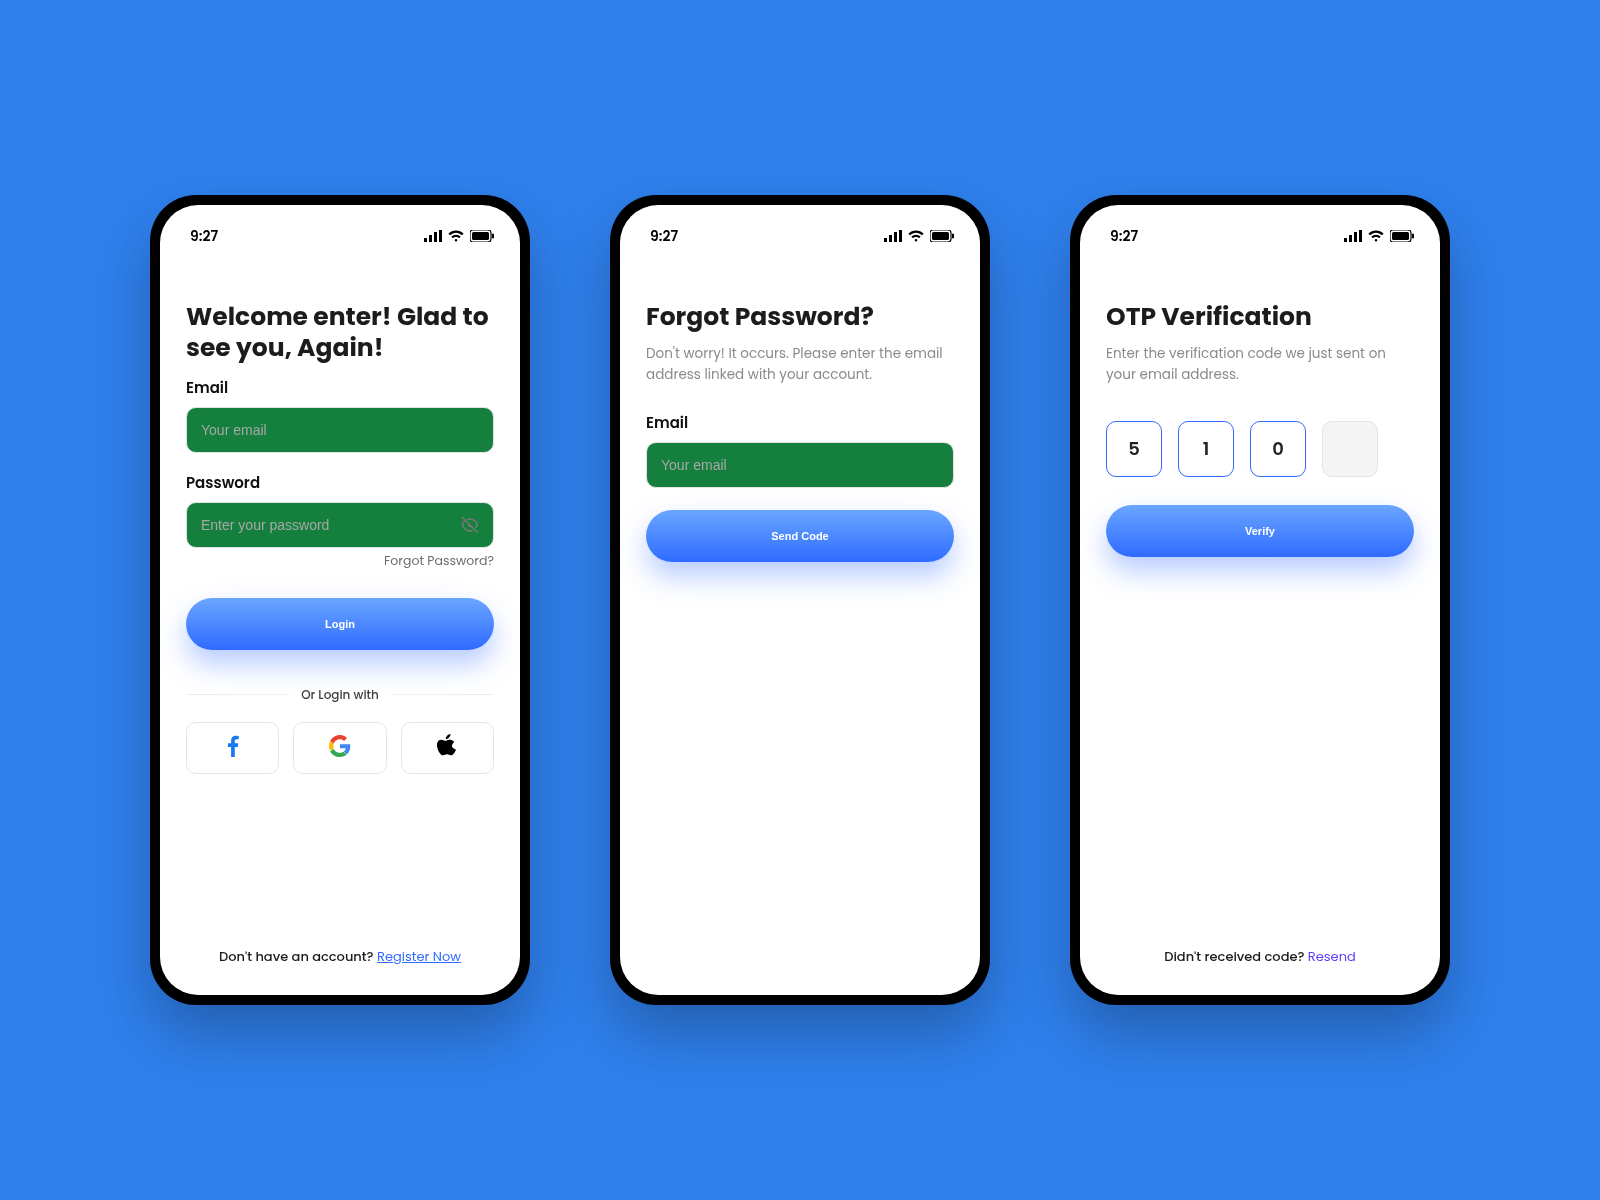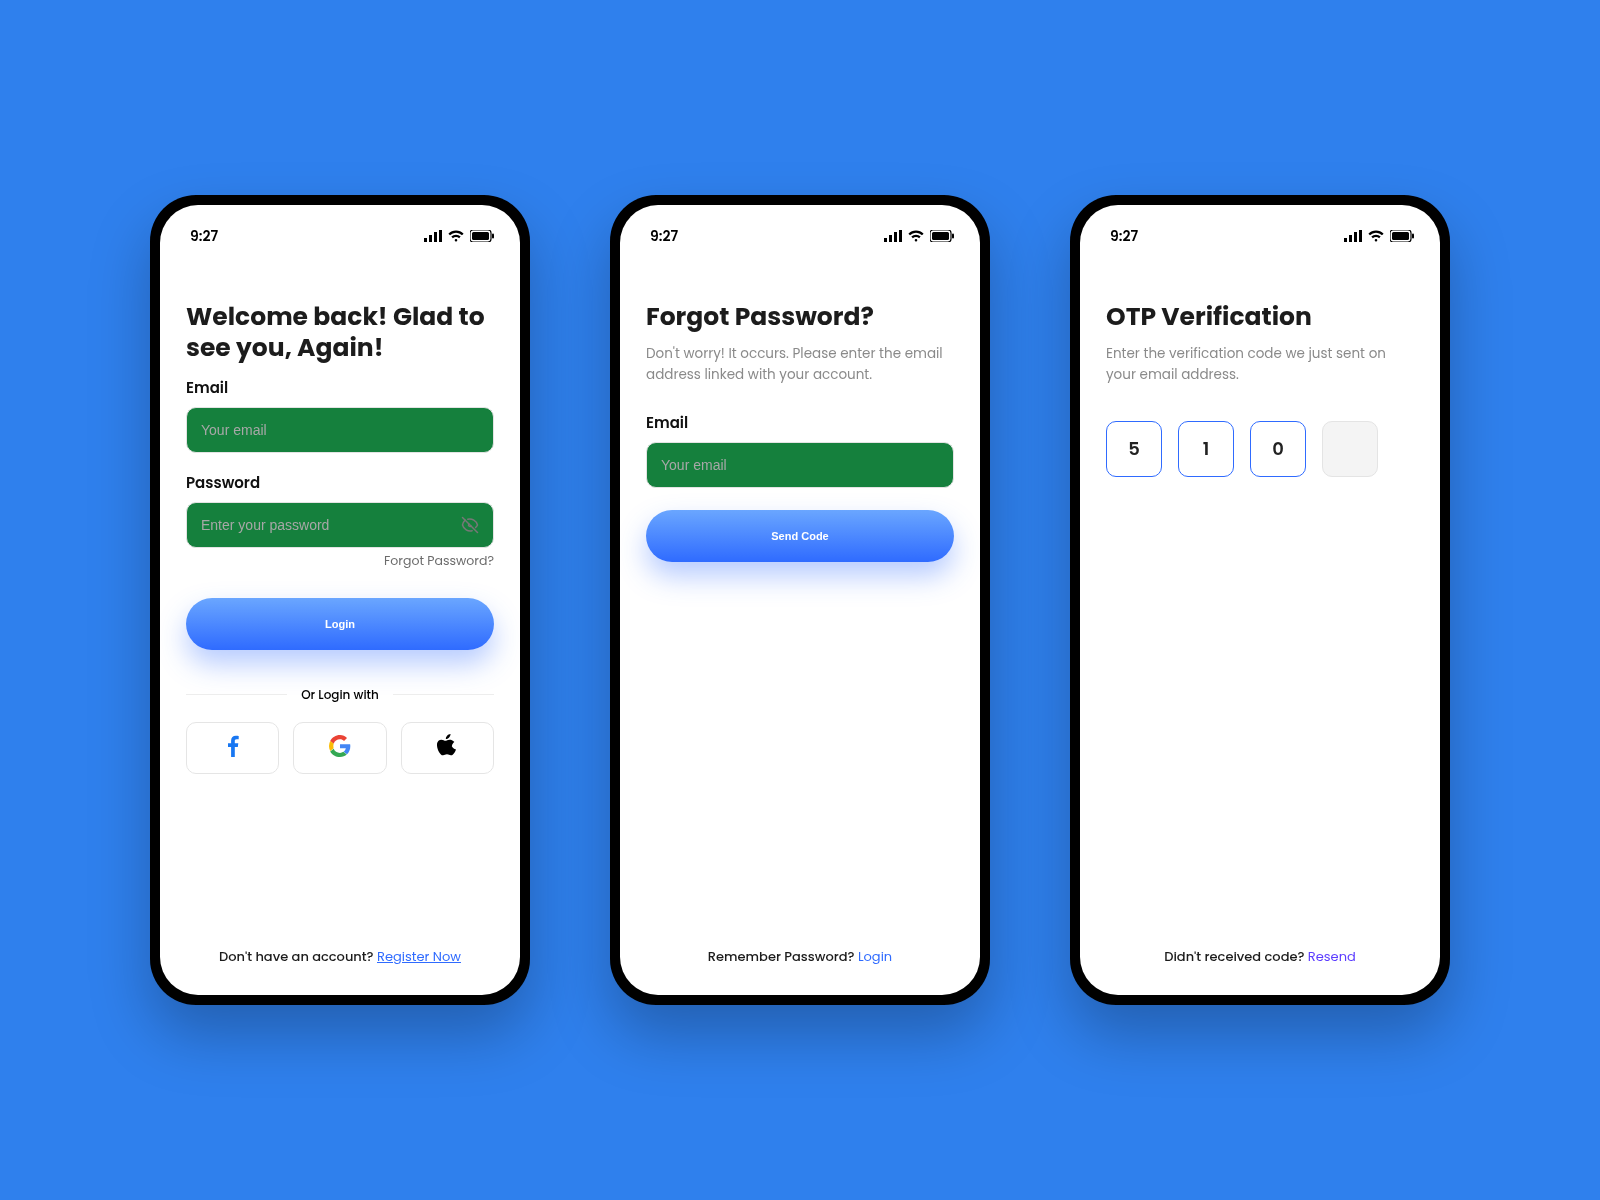--- a/index.html
+++ b/index.html
@@ -96,21 +96,21 @@
     font-size:11px;
     font-weight:600;
     cursor:pointer;
     box-shadow: 0 14px 28px rgba(47,107,255,.35);
   }
 
   .divider-row {
     display:flex; align-items:center; gap:14px; margin: 36px 0 18px 0;
   }
   .divider-row .line { flex:1; height:1px; background:#EDEDED; }
-  .divider-row .txt { font-size:12px; color:#000000; font-weight:500;}
+  .divider-row .txt { font-size:12px; color:#404040; font-weight:500;}
 
   .social-row { display:flex; gap:14px; }
   .social-btn {
     flex:1; height:52px; border:1px solid #E5E5E5; border-radius:10px;
     background:#fff; display:flex; align-items:center; justify-content:center;
     cursor:pointer;
   }
 
   .bottom-line {
     text-align:center; font-size:13px; color:#1C1C1C; font-weight:500;
@@ -157,21 +157,21 @@
           <svg width="24" height="12" viewBox="0 0 24 12">
               <rect x="0" y="0" width="21" height="12" rx="3" fill="none" stroke="#000" stroke-width="1.2"></rect>
               <rect x="2" y="2" width="17" height="8" rx="1.5" fill="#000"></rect>
               <rect x="22" y="3.5" width="2" height="5" rx="1" fill="#000"></rect>
             </svg>
         </span>
       </span>
     </div>
 
     <div class="content">
-      <div class="title">Welcome back! Glad to see you, Again!</div>
+      <div class="title">Welcome enter! Glad to see you, Again!</div>
 
       <div class="field-wrap">
         <div class="field-label">Email</div>
         <input class="input" placeholder="Your email" style="">
       </div>
 
       <div class="field-wrap" style="margin-bottom:10px;">
         <div class="field-label">Password</div>
         <div class="input-row">
           <input class="input" type="password" style="padding-right: 42px;" placeholder="Enter your password">
@@ -267,23 +267,20 @@
 
       <div class="field-wrap" style="margin-bottom:22px;">
         <div class="field-label">Email</div>
         <input class="input" placeholder="Your email" style="">
       </div>
 
       <button class="primary-btn">Send Code</button>
 
       <div style="flex:1"></div>
 
-      <div class="bottom-line">
-        <span>Remember Password? </span><span class="link">Login</span>
-      </div>
     </div>
   </div>
 </div>
 
 <div class="phone">
   <div class="camera-hole"></div>
   <div class="screen">
 
     <div class="status-bar">
       <span class="status-left">9:27</span>
@@ -315,20 +312,21 @@
       <div class="title">OTP Verification</div>
       <div class="subtext">Enter the verification code we just sent on your email address.</div>
 
       <div class="otp-row">
         <div class="otp-box">5</div>
         <div class="otp-box">1</div>
         <div class="otp-box">0</div>
         <div class="otp-box empty"></div>
       </div>
 
+      <button class="primary-btn">Verify</button>
 
       <div style="flex:1"></div>
 
       <div class="bottom-line">
         <span>Didn't received code? </span><span class="link purple">Resend</span>
       </div>
     </div>
   </div>
 </div>
 

